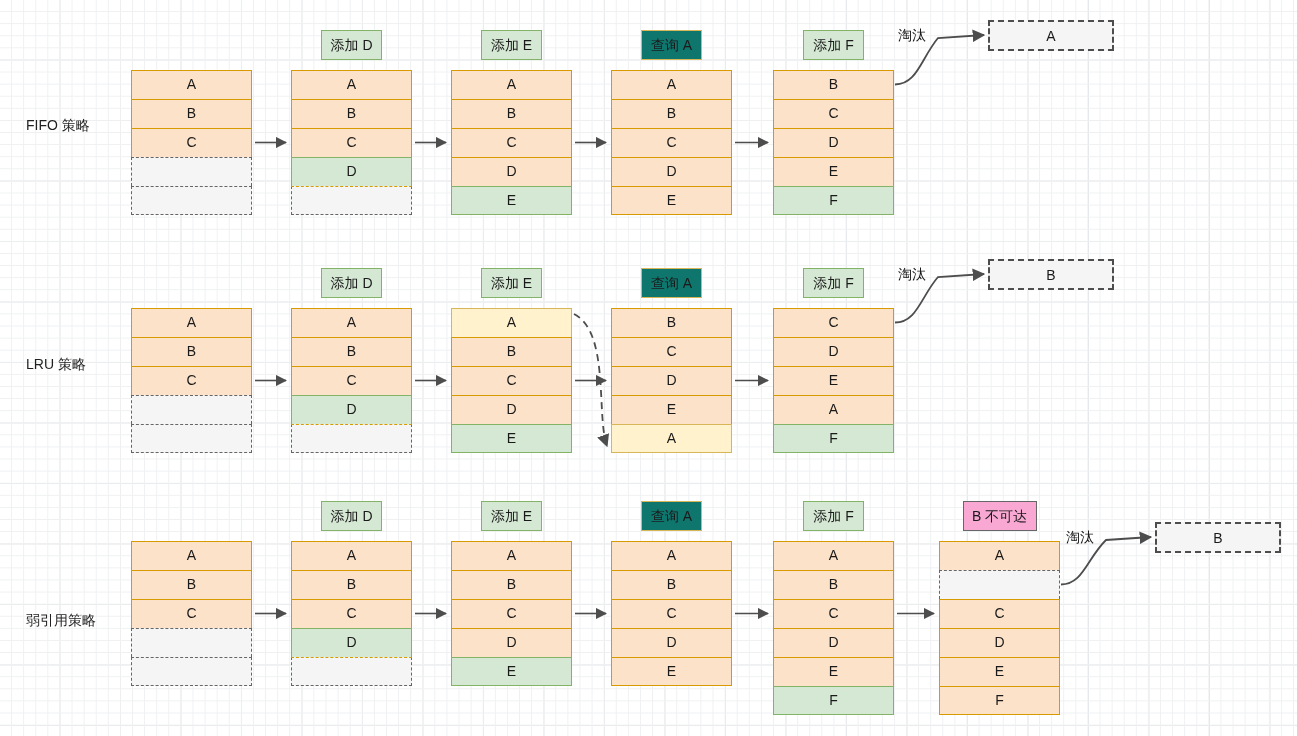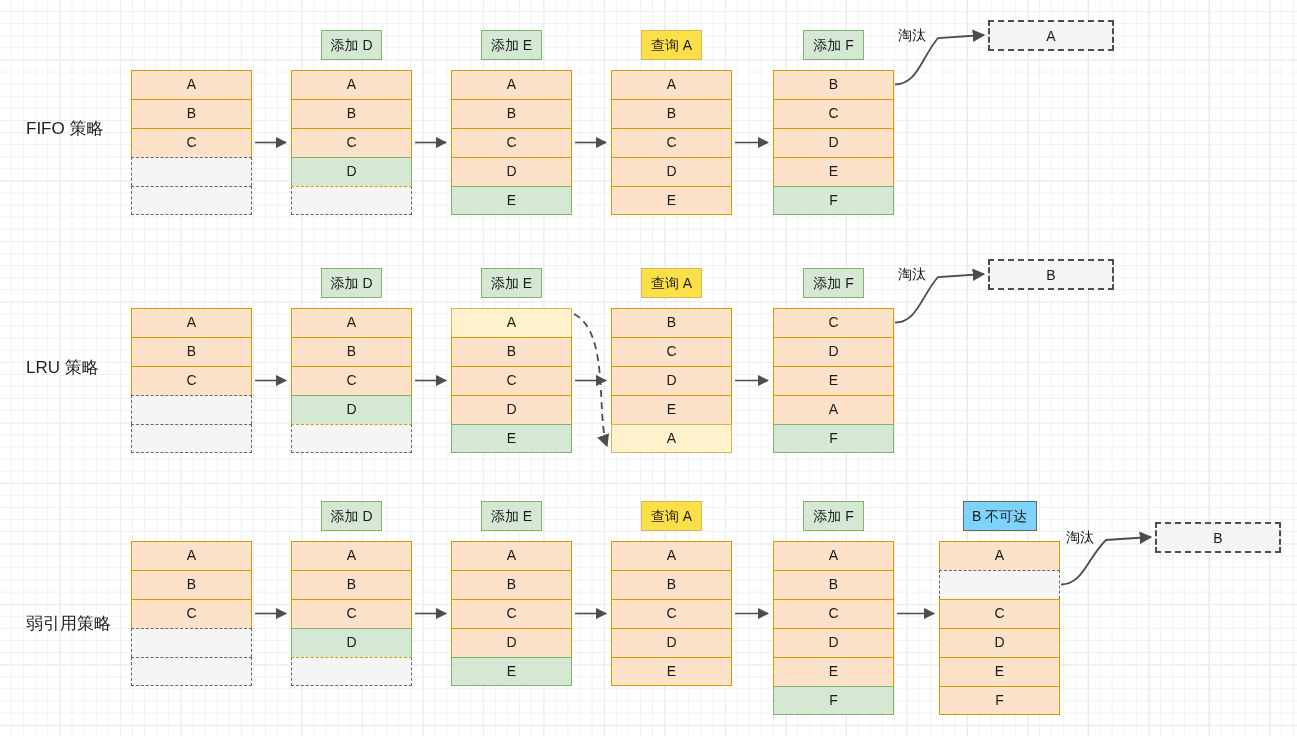--- a/index.html
+++ b/index.html
@@ -21,21 +21,21 @@
       linear-gradient(to right, #e2e5e8 1px, transparent 1px),
       linear-gradient(to bottom, #e2e5e8 1px, transparent 1px);
     background-size:12.1px 12.1px, 12.1px 12.1px, 60.5px 60.5px, 60.5px 60.5px;
     background-position:-1px -1px,-1px -1px,-1px -1px,-1px -1px;
   }
   .layer{position:absolute;inset:0;width:1297px;height:736px;}
   svg.edges{position:absolute;left:0;top:0;width:1297px;height:736px;pointer-events:none;}
 
   .row-label{
     position:absolute;
-    font-size:17px;color:#1f1f1f;
+    font-size:14px;color:#1f1f1f;
     white-space:nowrap;
     text-align:left;
   }
 
   .stack{position:absolute;}
   .cell{
     box-sizing:border-box;
     width:121px;height:29px;
     line-height:27px;
     text-align:center;
@@ -62,22 +62,22 @@
     position:absolute;
     box-sizing:border-box;
     height:30px;line-height:28px;
     text-align:center;
     font-size:14px;color:#1a1a1a;
     border:1px solid #82b366;
     background:#d5e8d4;
     padding:0 8px;
     white-space:nowrap;
   }
-  .op-label.query{border-color:#d6b656;background:#fde047;}
-  .op-label.note{border-color:#666666;background:#7dd3fc;}
+  .op-label.query{border-color:#d6b656;background:#0f766e;}
+  .op-label.note{border-color:#666666;background:#f9a8d4;}
 
   .evict-box{
     position:absolute;
     box-sizing:border-box;
     width:126px;height:31px;line-height:29px;
     text-align:center;font-size:14px;color:#1a1a1a;
     border:2px dashed #4d4d4d;
     background:#f5f5f5;
   }
   .evict-text{

